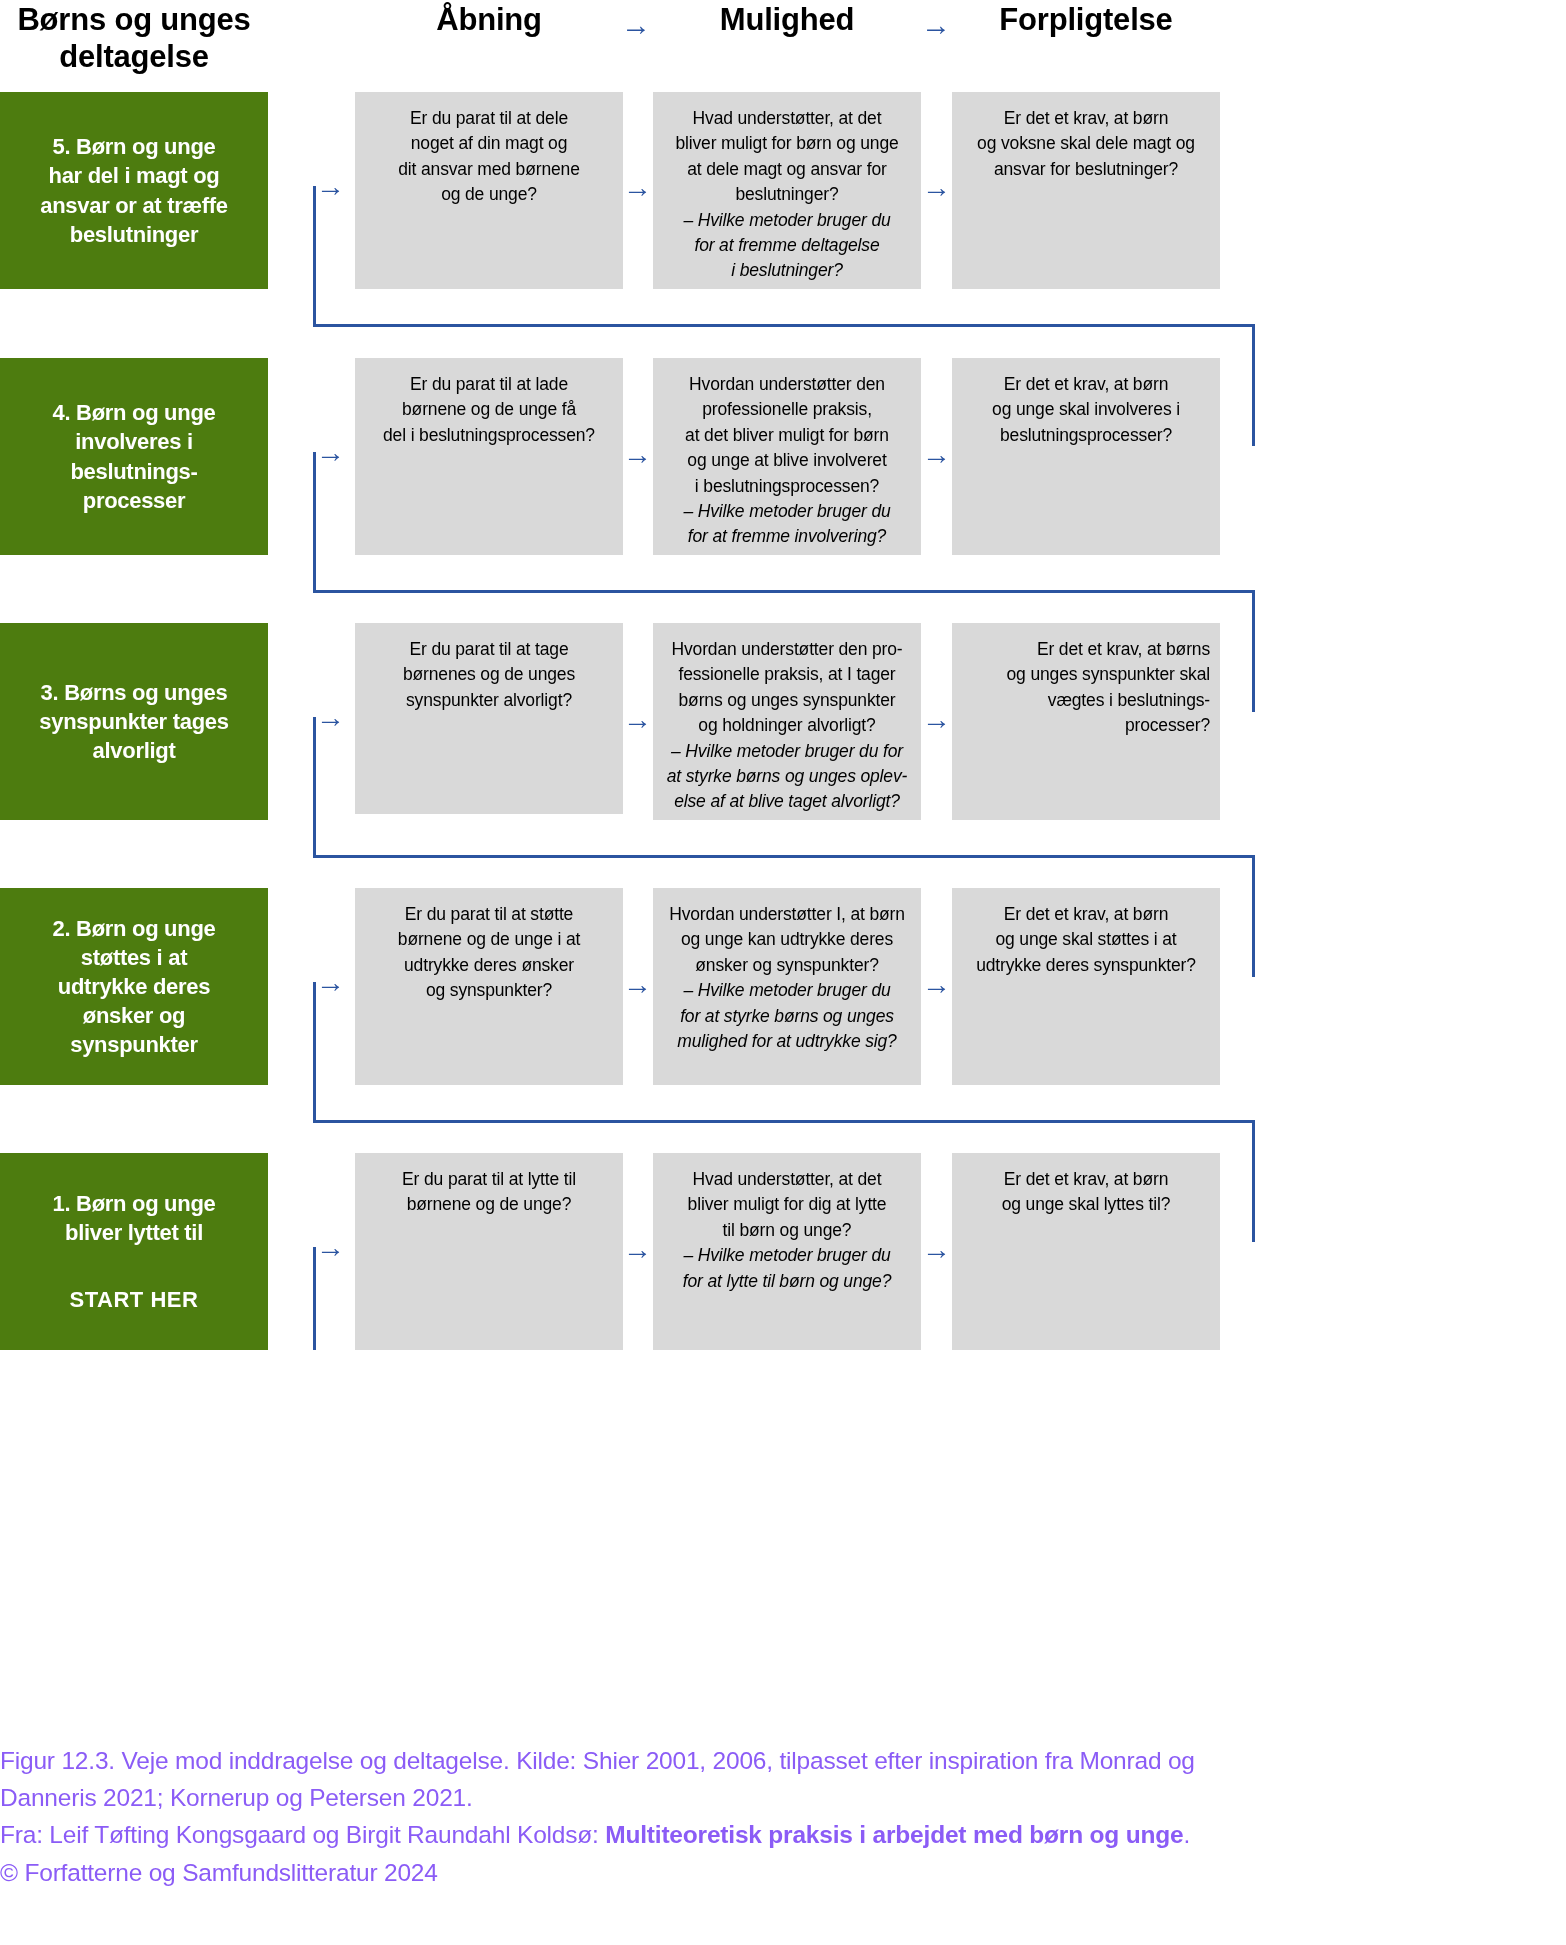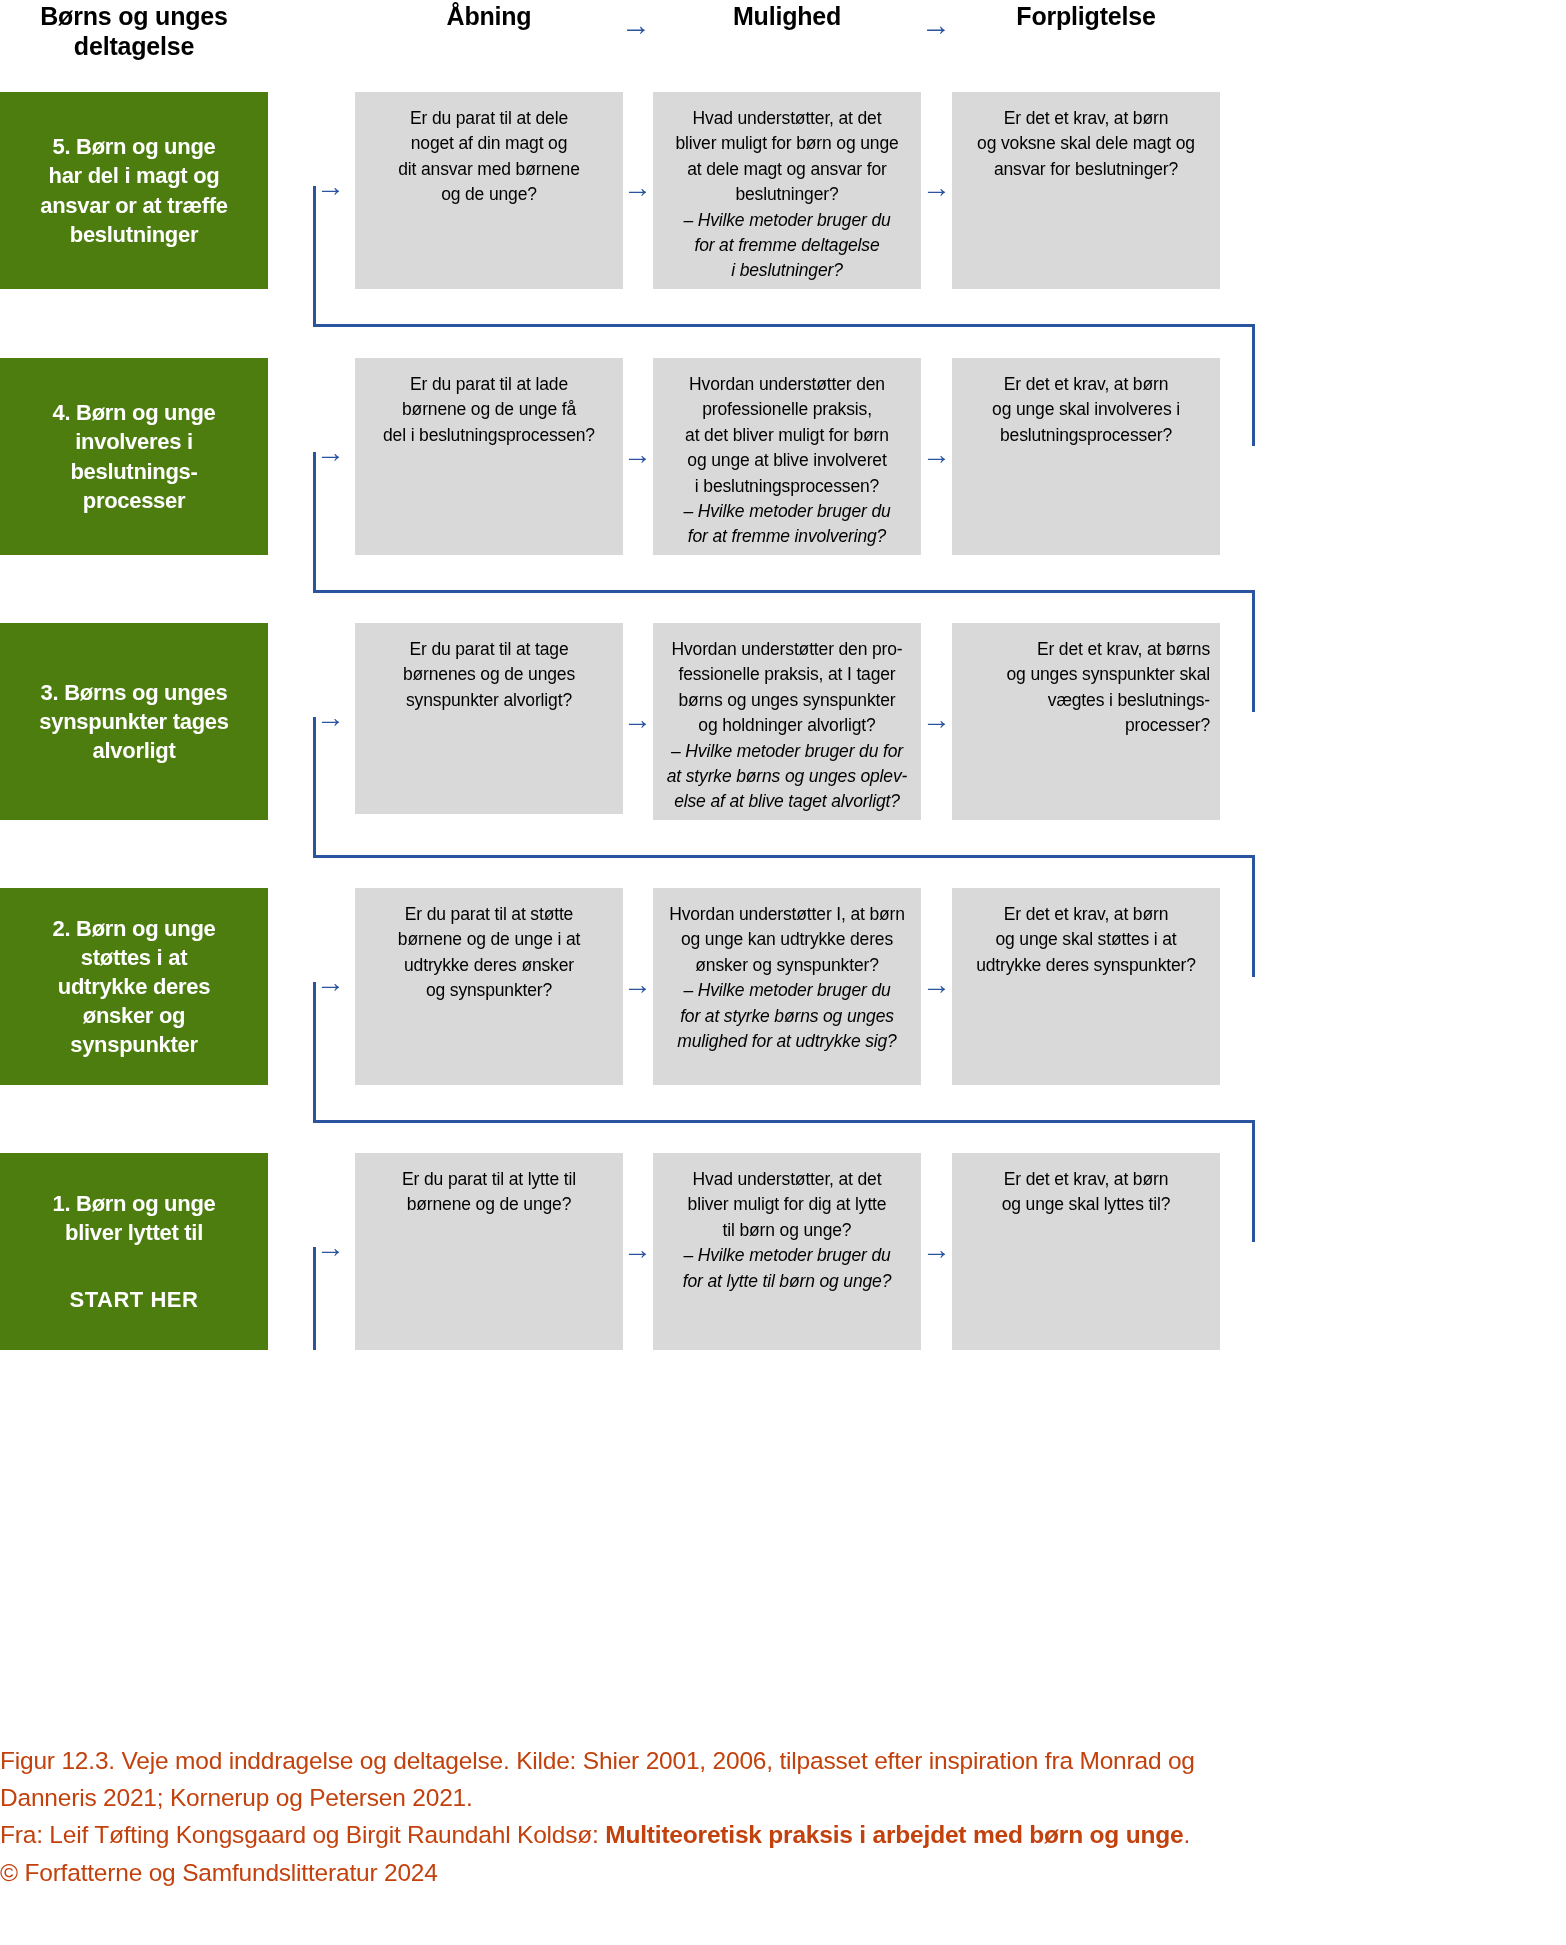--- a/index.html
+++ b/index.html
@@ -17,21 +17,21 @@
   
   
   .wrap { position: relative; width: 1566px; height: 1945px; }
 
   
   .header { position: absolute; top: 0; left: 0; width: 1566px; height: 78px; }
   .hdr-cell {
     position: absolute;
     text-align: center;
     font-weight: bold;
-    font-size: 25px;
+    font-size: 31px;
     line-height: 1.18;
     letter-spacing: -0.2px;
   }
   .hdr-arrow {
     position: absolute;
     color: #2b54a0;
     font-size: 30px;
     line-height: 1;
     font-weight: 400;
   }
@@ -92,21 +92,21 @@
     line-height: 1;
   }
 
   
   .caption {
     position: absolute;
     left: 0;
     width: 1540px;
     font-size: 24.5px;
     line-height: 1.52;
-    color: #c2410c;
+    color: #8b5cf6;
     letter-spacing: -0.2px;
   }
   .caption b { font-weight: bold; }
 </style>
 </head>
 <body>
 
 <div class="wrap">
 
   <div class="header">

